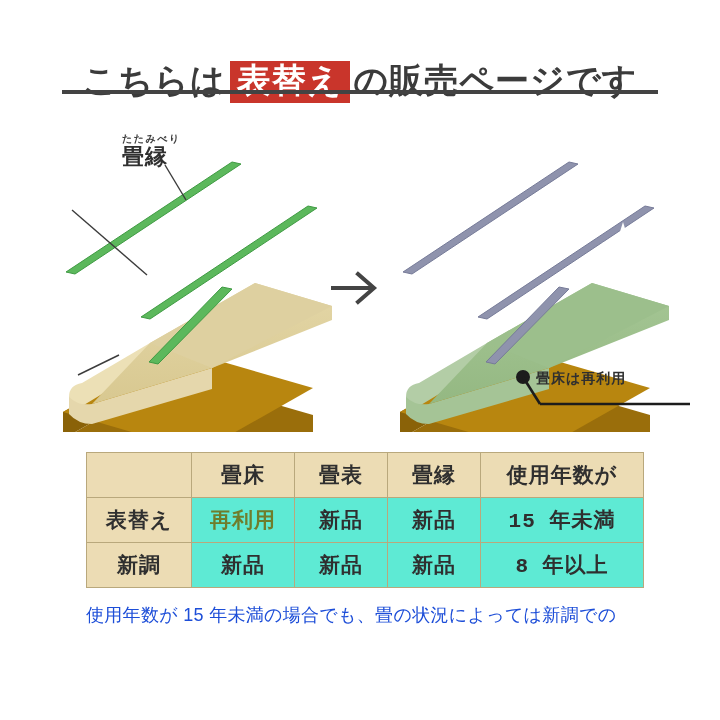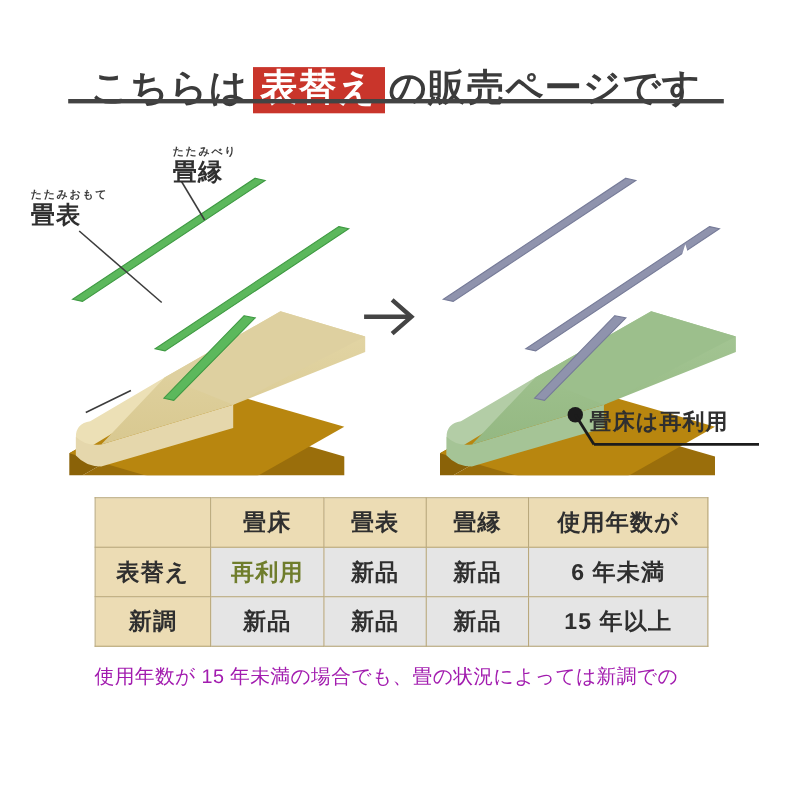--- a/index.html
+++ b/index.html
@@ -42,57 +42,57 @@
 
   .lbl{position:absolute;white-space:nowrap;}
   .lbl .ruby{
     display:block;font-size:10px;font-weight:700;color:#3c3c3c;
     letter-spacing:1.5px;line-height:1.1;margin-bottom:1px;
   }
   .lbl .main{
     display:block;font-size:22px;font-weight:700;color:#2f2f2f;
     letter-spacing:1px;line-height:1.1;
   }
-  .lbl-heri{left:122px;top:21px;margin-left:35px;}
+  .lbl-heri{left:122px;top:21px;}
   .lbl-omote{left:28px;top:60px;}
   .lbl-doko{left:25px;top:255px;}
   .lbl-reuse{
     left:536px;top:258px;
-    font-size:20px;font-weight:700;color:#2f2f2f;letter-spacing:1px;
+    font-size:14px;font-weight:700;color:#2f2f2f;letter-spacing:1px;
   }
 
   
   .tbl-wrap{position:absolute;left:86px;top:452px;width:552px;}
   table.cmp{
     border-collapse:collapse;width:552px;
     table-layout:fixed;
   }
   table.cmp td{
     border:1px solid #b9a87c;
     text-align:center;
     font-size:21px;font-weight:700;
     color:#2f2f2f;
     letter-spacing:1px;
     padding:0;
     height:44px;
   }
   table.cmp td.hd{background:#ecdcb4;}
   table.cmp td.rowhd{background:#ecdcb4;}
-  table.cmp td.body{background:#e5e5e5;}
+  table.cmp td.body{background:#5eead4;font-family:Liberation Mono, monospace;}
   table.cmp td.reuse{color:#6f7d2c;}
   .c0{width:104px;}
   .c1{width:102px;}
   .c2{width:92px;}
   .c3{width:92px;}
   .c4{width:162px;}
 
   
   .note{
     position:absolute;left:86px;top:600px;width:560px;
-    font-size:18px;line-height:1.72;color:#a21caf;
+    font-size:18px;line-height:1.72;color:#1d4ed8;
     letter-spacing:0.3px;font-weight:400;
   }
   .note div{white-space:nowrap;}
 </style>
 </head>
 <body>
 
 <div class="page">
 
   <div class="header">
@@ -193,52 +193,48 @@
         <line x1="523" y1="265" x2="540" y2="292" stroke="#1c1c1c" stroke-width="2.6"></line>
         <line x1="540" y1="292" x2="690" y2="292" stroke="#1c1c1c" stroke-width="2.6"></line>
       </g>
     </svg>
 
     <div class="lbl lbl-heri">
       <span class="ruby">たたみべり</span>
       <span class="main">畳縁</span>
     </div>
 
-    <div class="lbl lbl-omote">
-      <span class="ruby">たたみおもて</span>
-      <span class="main">畳表</span>
-    </div>
 
 
     <div class="lbl lbl-reuse">畳床は再利用</div>
   </div>
 
   <div class="tbl-wrap">
     <table class="cmp">
       <tbody>
           <tr>
         <td class="hd c0"></td>
         <td class="hd c1">畳床</td>
         <td class="hd c2">畳表</td>
         <td class="hd c3">畳縁</td>
         <td class="hd c4">使用年数が</td>
       </tr>
       <tr>
         <td class="rowhd">表替え</td>
         <td class="body reuse">再利用</td>
         <td class="body">新品</td>
         <td class="body">新品</td>
-        <td class="body">6 年未満</td>
+        <td class="body">15 年未満</td>
       </tr>
       <tr>
         <td class="rowhd">新調</td>
         <td class="body">新品</td>
         <td class="body">新品</td>
         <td class="body">新品</td>
-        <td class="body">15 年以上</td>
+        <td class="body">8 年以上</td>
       </tr>
     </tbody>
       </table>
   </div>
 
   <div class="note">
     <div>使用年数が 15 年未満の場合でも、畳の状況によっては新調での</div>
   </div>
 
 </div>

